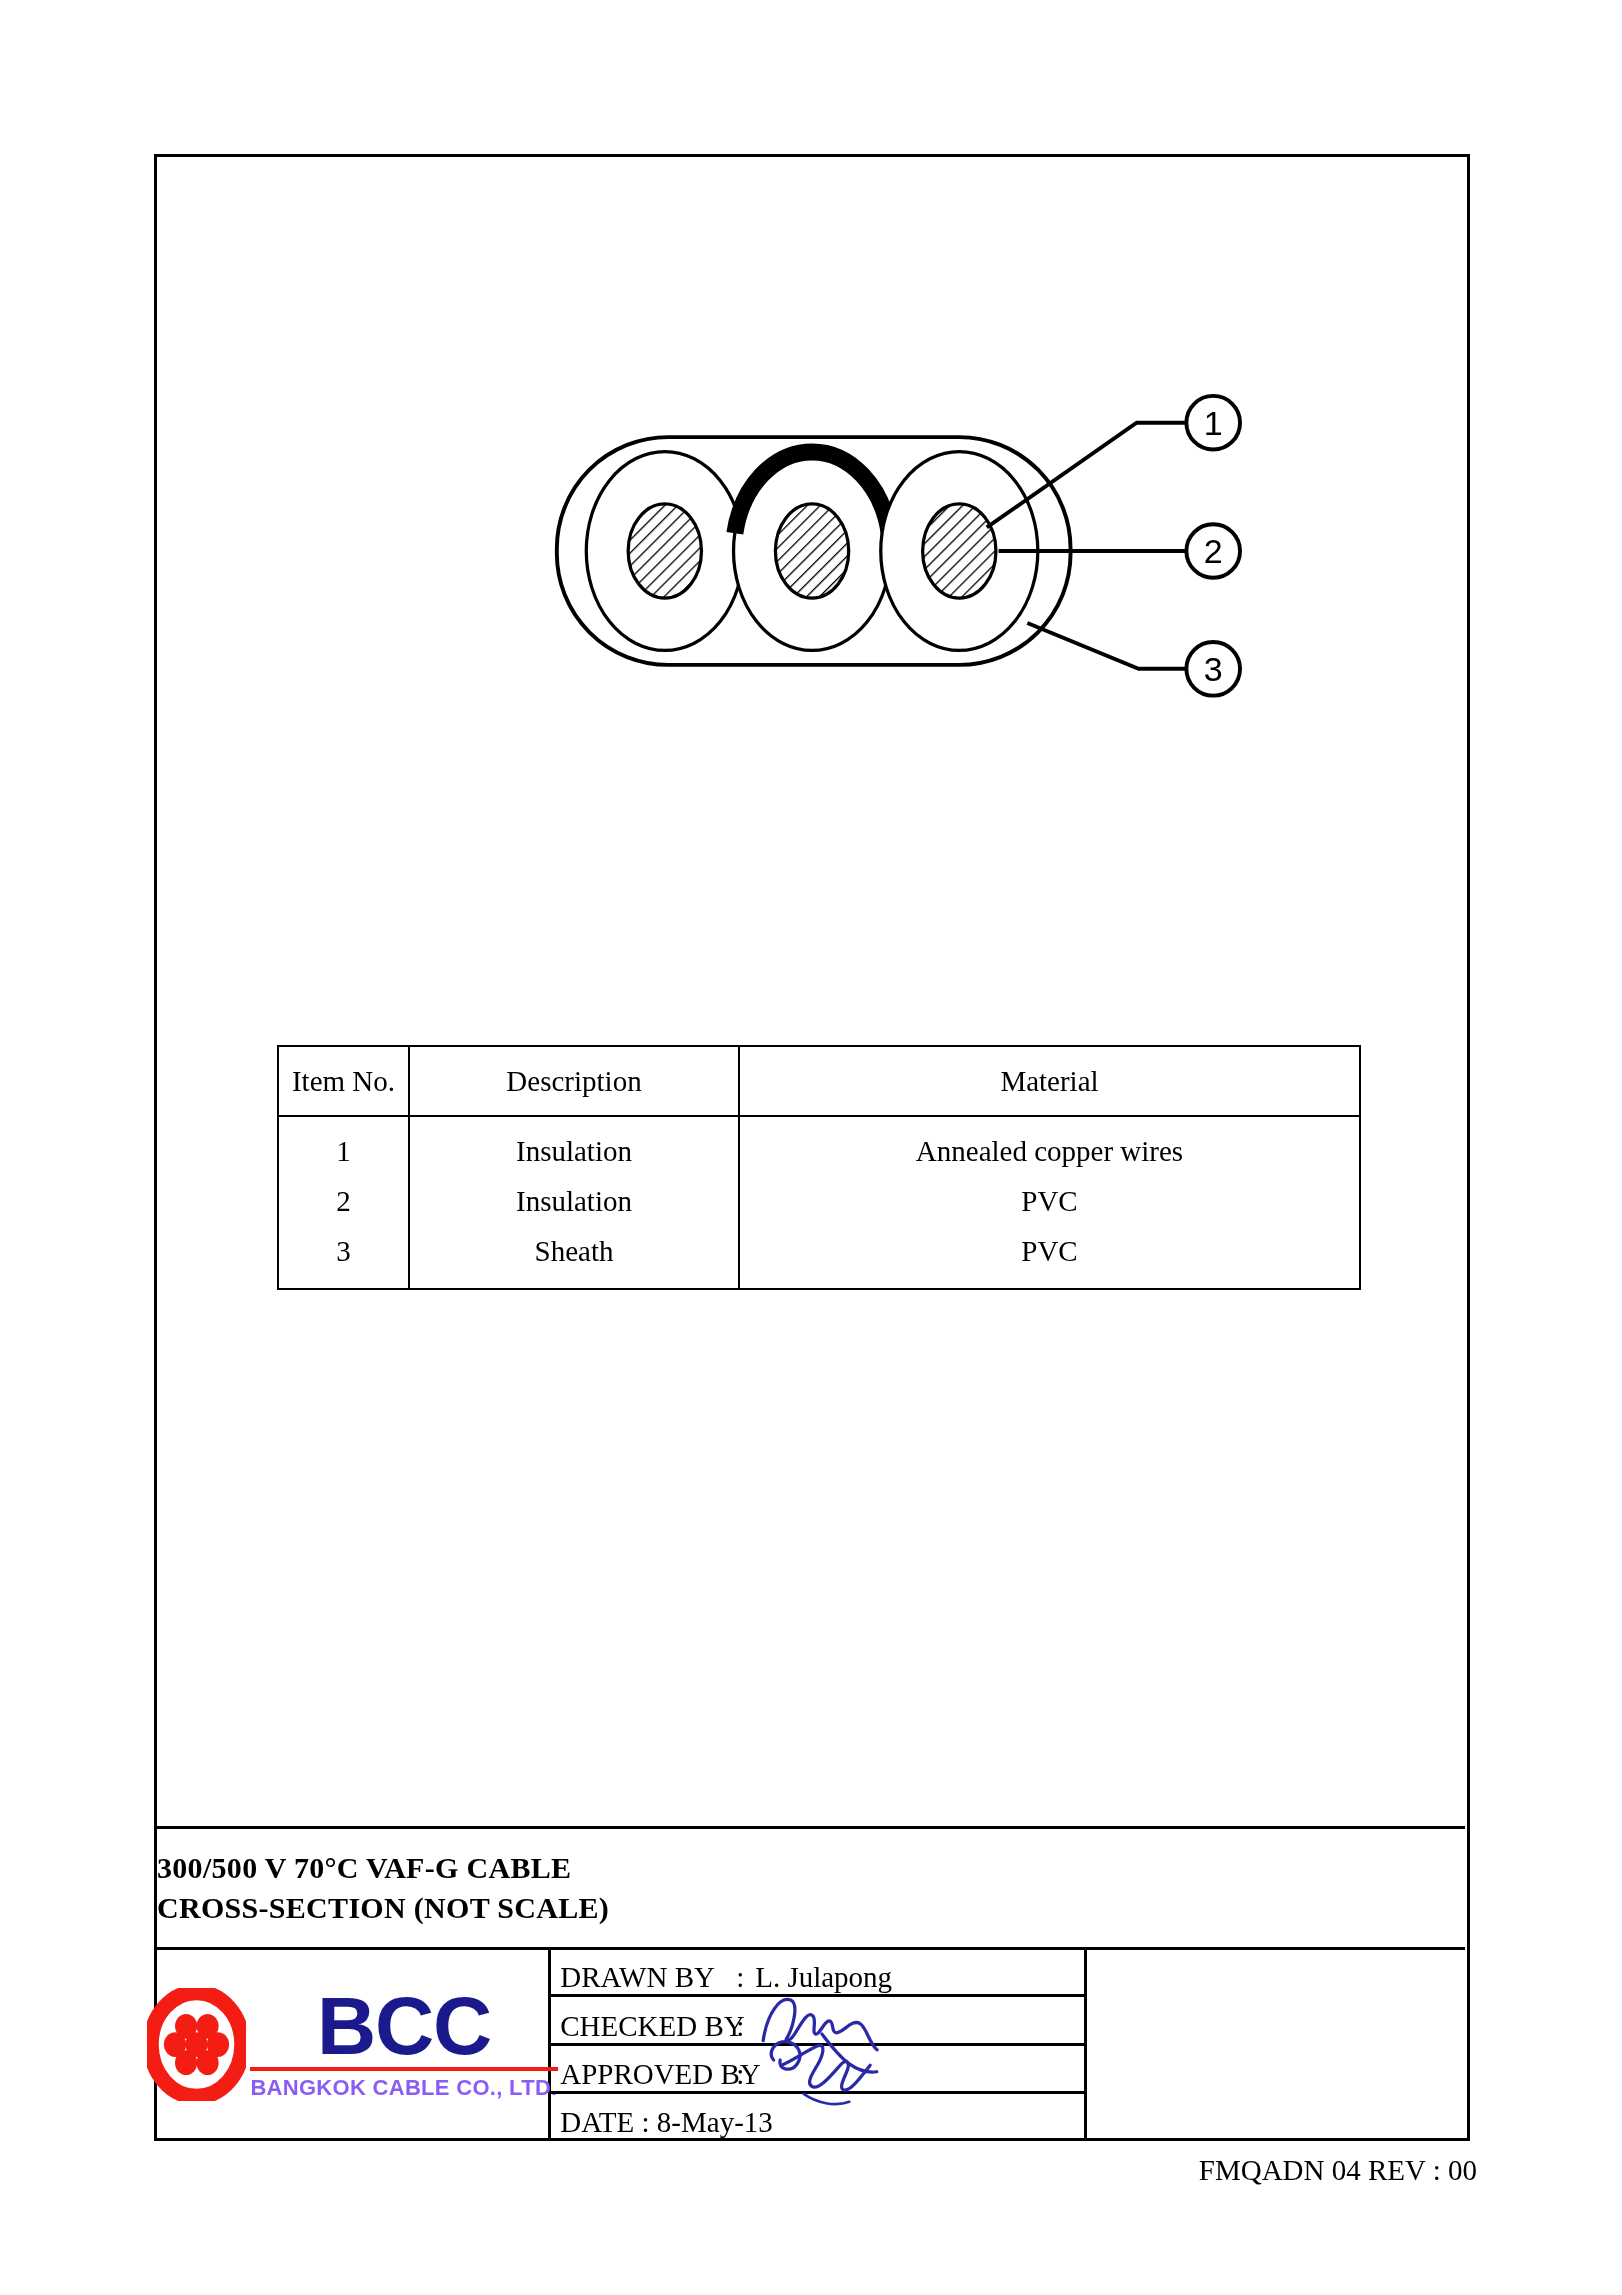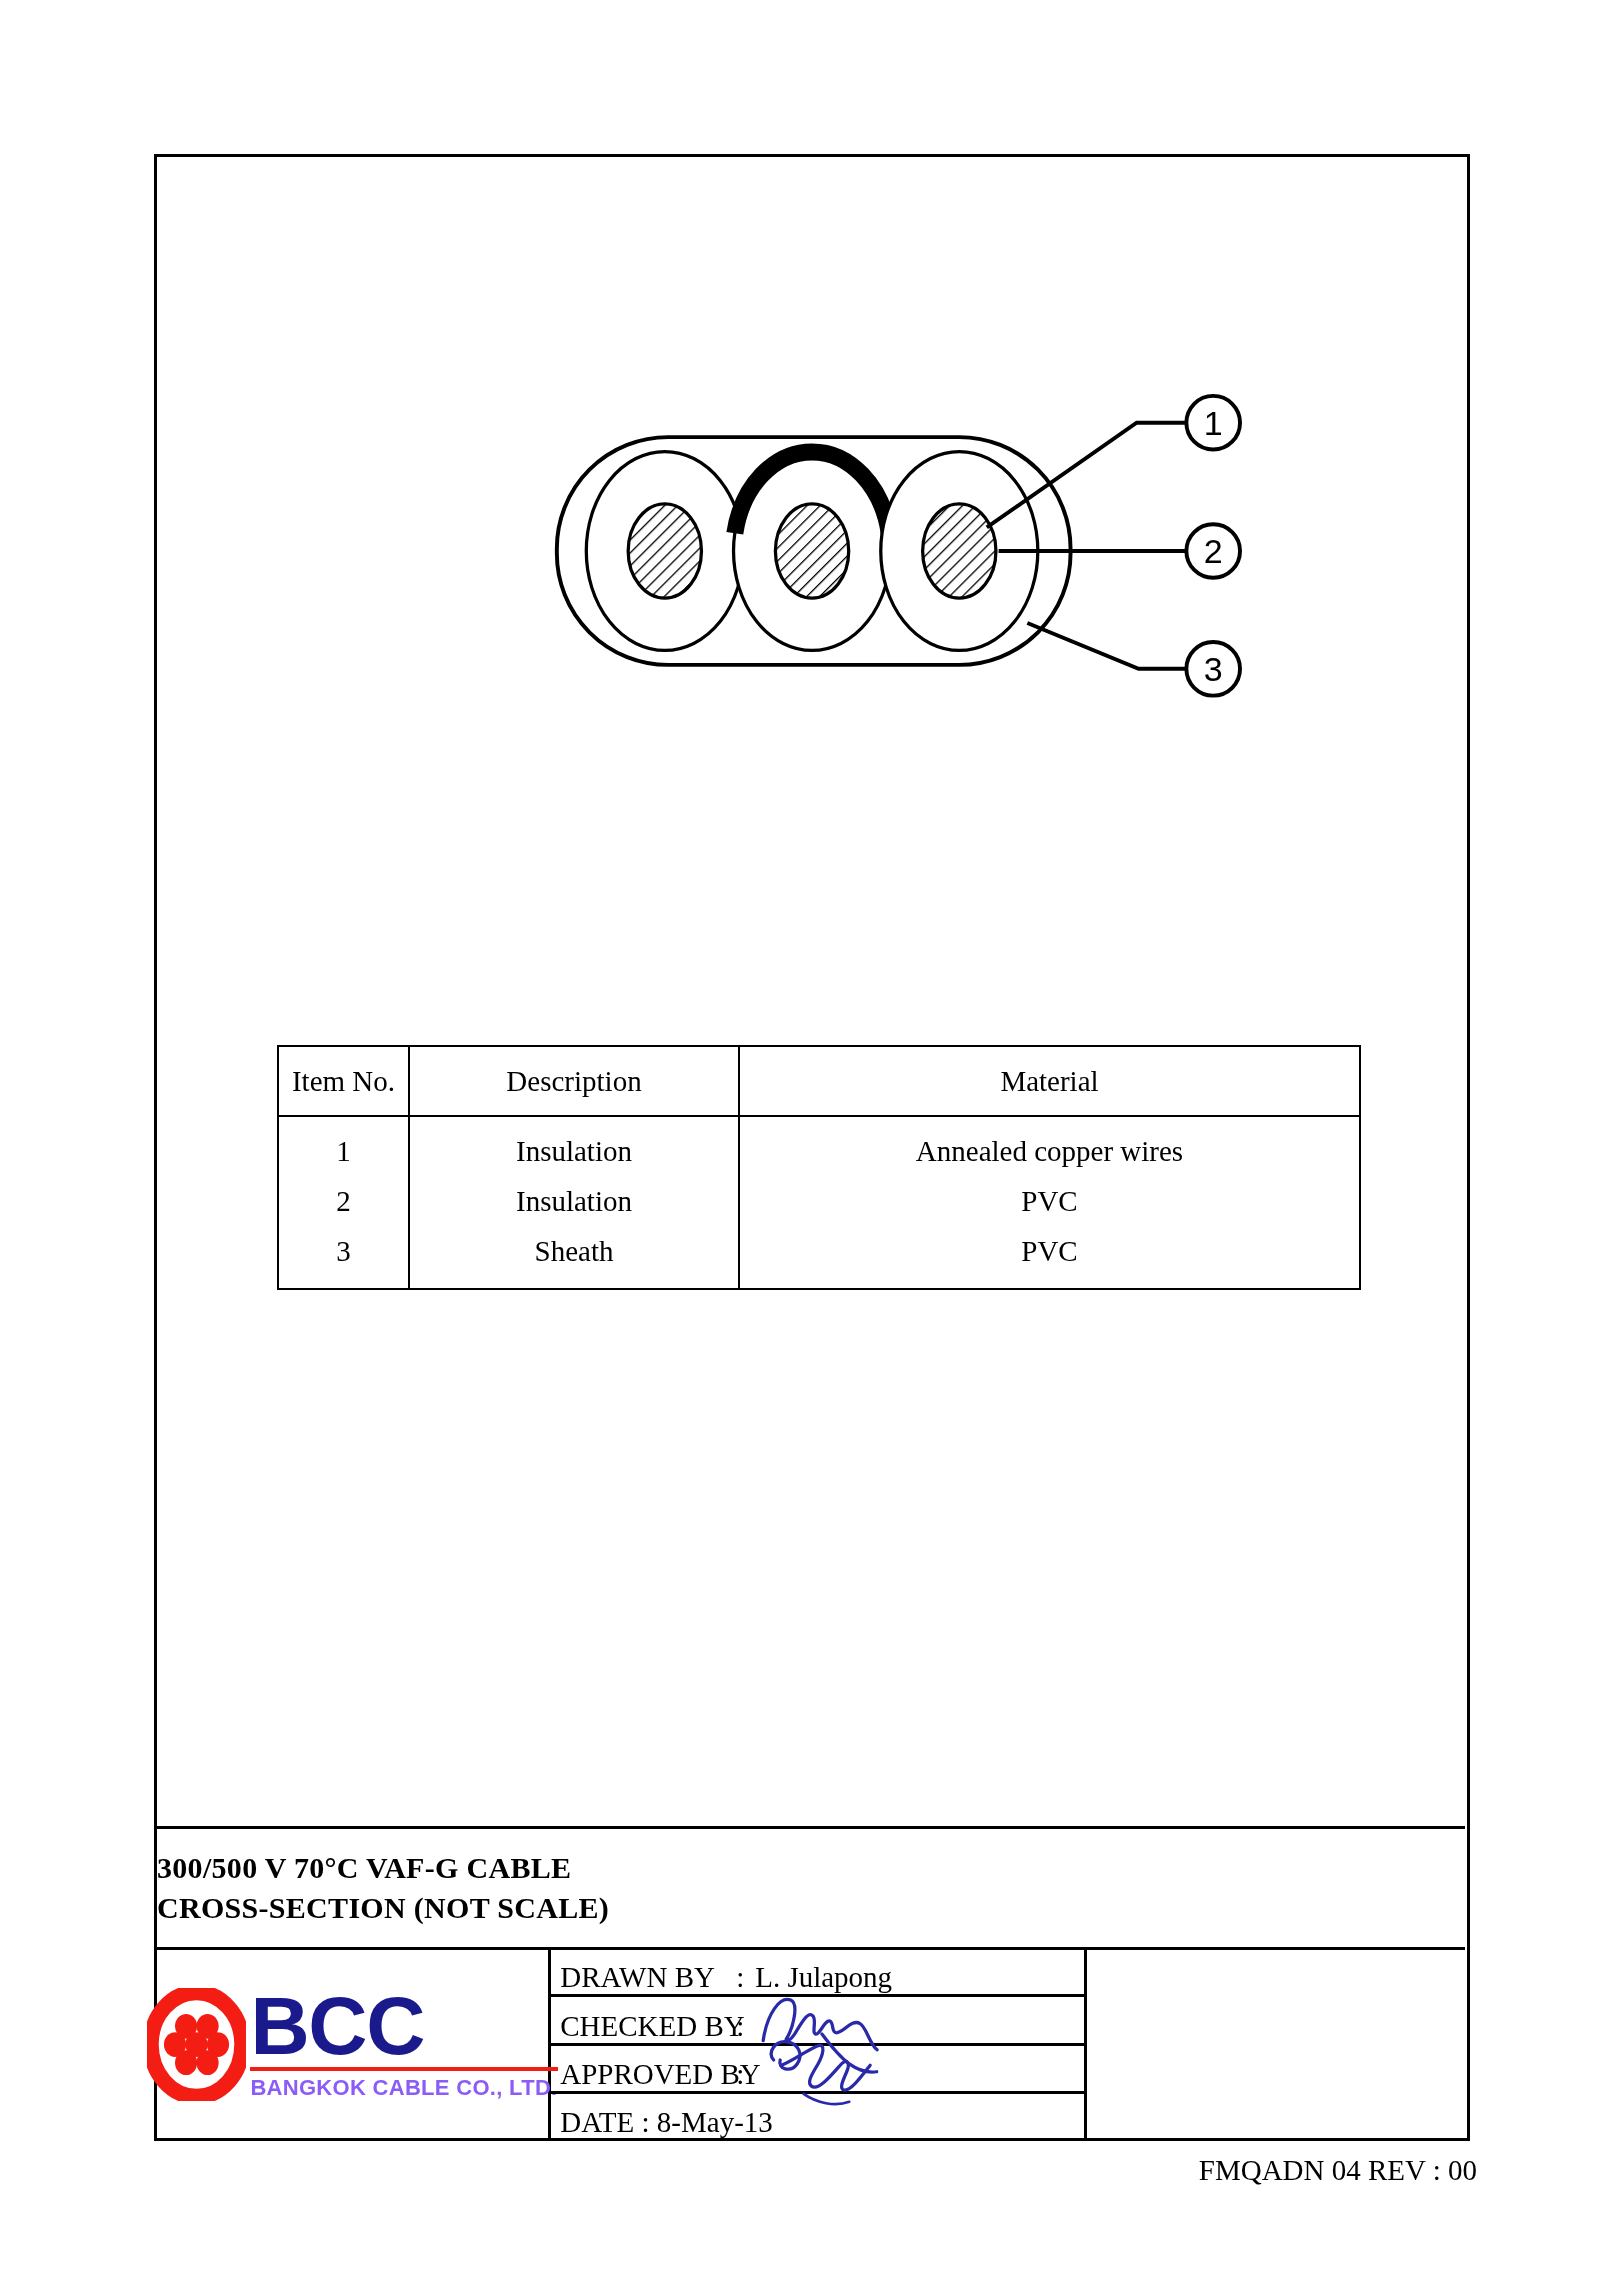--- a/index.html
+++ b/index.html
@@ -161,20 +161,21 @@
     line-height: 1.55;
     text-align: center;
     white-space: nowrap;
   }
 
   
   #bcc-logo { display: flex; align-items: center; }
   #bcc-logo .logo-text-col {
     display: flex;
     flex-direction: column;
+    align-items: center;
     margin-left: 3.9px;
   }
   #bcc-wordmark {
     font-family: "Liberation Sans", "DejaVu Sans", sans-serif;
     font-weight: bold;
     font-size: 82px;
     line-height: 0.95;
     color: #1a1a8c;
     letter-spacing: -1.3px;
   }

